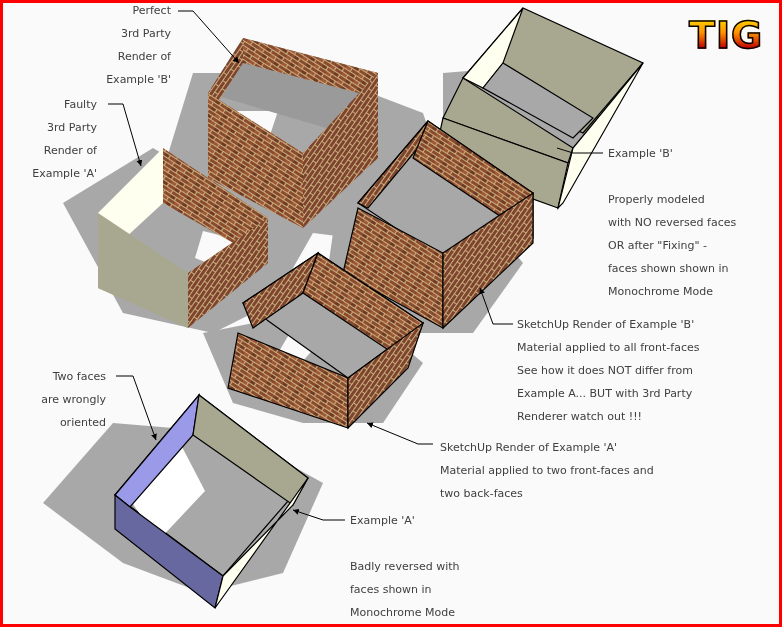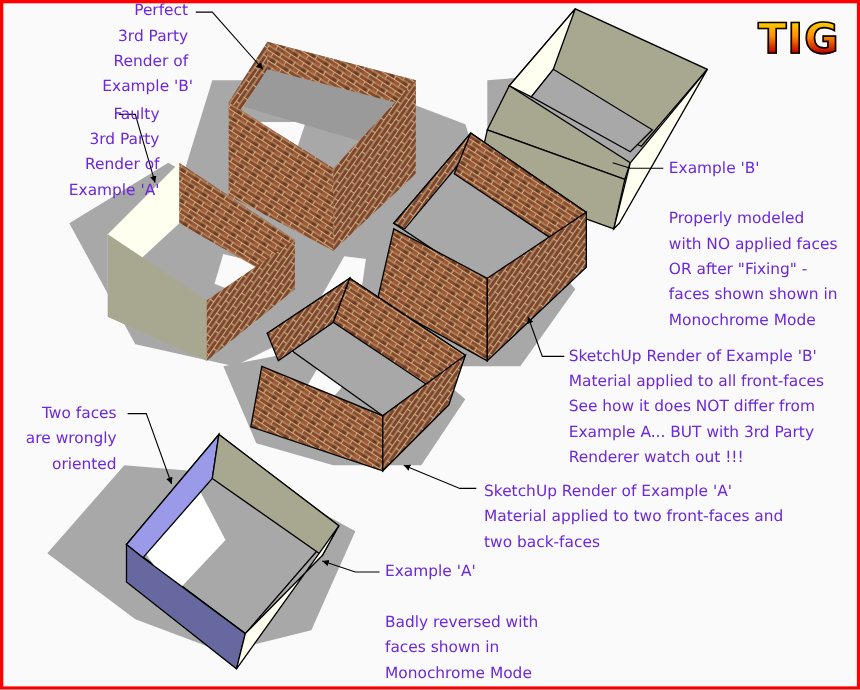--- a/index.html
+++ b/index.html
@@ -1,18 +1,18 @@
 <!DOCTYPE html>
 <html><head>
 <meta charset="utf-8">
 <style>
   html,body{margin:0;padding:0;background:#fff;}
   #frame{position:relative;width:782px;height:627px;overflow:hidden;background:#fafafa;box-sizing:border-box;border:3px solid #ff0000;border-top-width:3px;}
   #scene{position:absolute;left:0;top:0;width:782px;height:627px;}
-  .lbl{position:absolute;font-family:"DejaVu Sans",sans-serif;font-size:14px;line-height:23px;color:#6d28d9;white-space:pre;}
+  .lbl{position:absolute;font-family:"DejaVu Sans",sans-serif;font-size:11px;line-height:23px;color:#404040;white-space:pre;}
   .lbl.right{text-align:right;}
   .logo{position:absolute;left:686px;top:10px;font-family:"DejaVu Sans",sans-serif;font-weight:bold;font-size:38px;letter-spacing:1px;
         background:linear-gradient(#fff200,#ff9000 45%,#c00000 80%,#400000);-webkit-background-clip:text;background-clip:text;color:transparent;
         -webkit-text-stroke:1.5px #000;}
 </style>
 </head>
 <body>
 
 <div id="frame">
 <svg id="scene" viewBox="0 0 782 627" xmlns="http://www.w3.org/2000/svg">
@@ -115,27 +115,27 @@
     <polyline points="342,517 320,517 290,507" marker-end="url(#arr)"></polyline>
   </g>
 </svg>
 
 <div class="logo">TIG</div>
 
 <div class="lbl right" style="left:90px;top:-4px;width:78px;">Perfect
 3rd Party
 Render of
 Example 'B'</div>
-<div class="lbl right" style="left:0px;top:90px;width:94px;margin-left:48px;">Faulty
+<div class="lbl right" style="left:0px;top:90px;width:94px;">Faulty
 3rd Party
 Render of
 Example 'A'</div>
 <div class="lbl" style="left:605px;top:139px;">Example 'B'</div>
 <div class="lbl" style="left:605px;top:185px;">Properly modeled
-with NO applied faces
+with NO reversed faces
 OR after "Fixing" -
 faces shown shown in
 Monochrome Mode</div>
 <div class="lbl" style="left:514px;top:310px;">SketchUp Render of Example 'B'
 Material applied to all front-faces
 See how it does NOT differ from
 Example A... BUT with 3rd Party
 Renderer watch out !!!</div>
 <div class="lbl right" style="left:0px;top:362px;width:103px;">Two faces
 are wrongly

